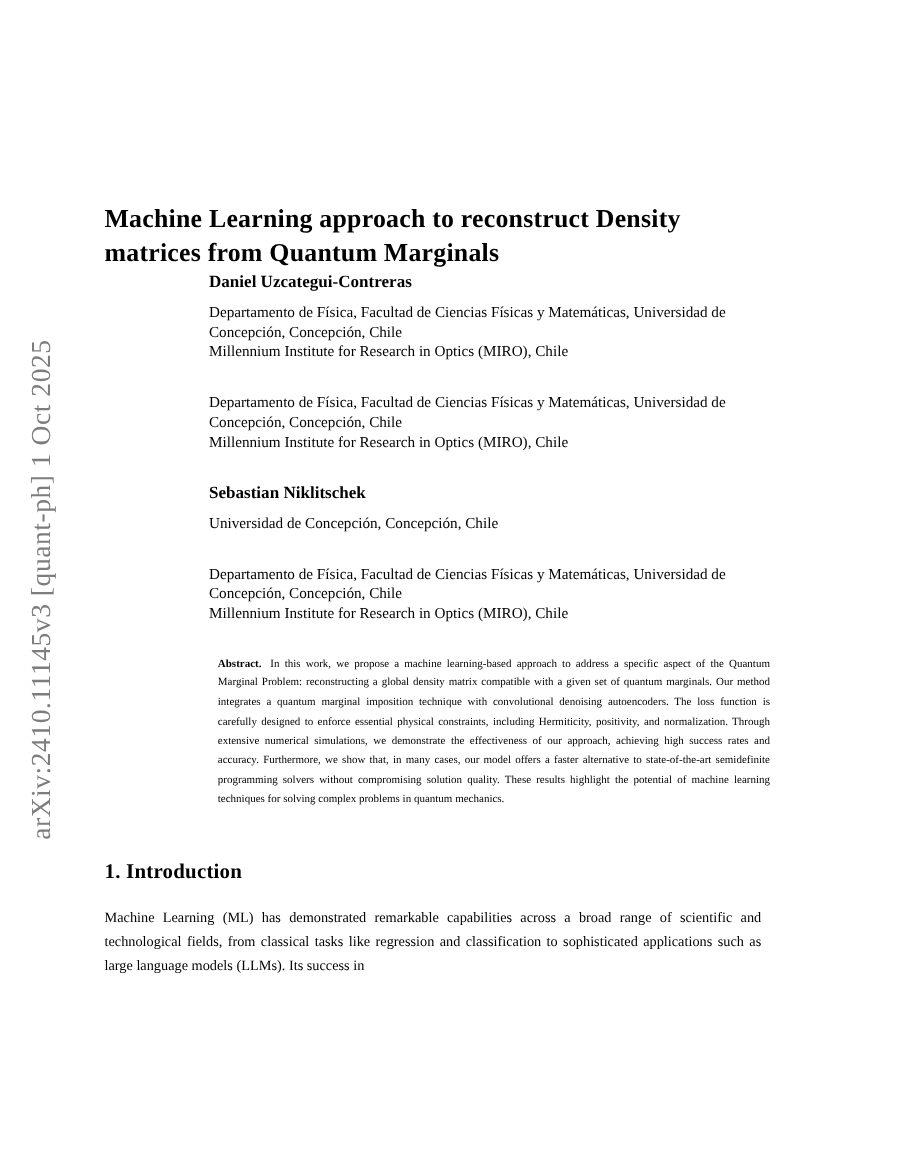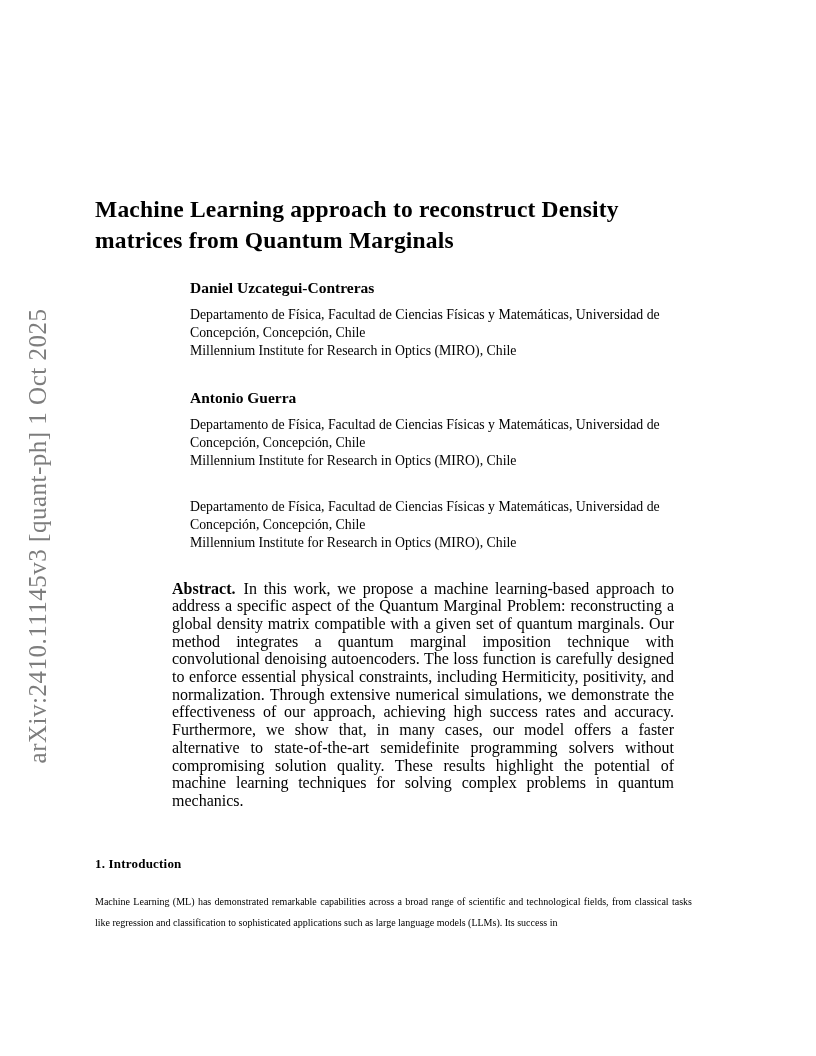--- a/index.html
+++ b/index.html
@@ -21,71 +21,70 @@
     top: 536px;
     transform: translate(-50%, -50%) rotate(-90deg);
     white-space: nowrap;
     font-size: 25px;
     letter-spacing: 0.5px;
     color: #7d7d7d;
   }
   .page-content {
     position: absolute;
     left: 95px;
-    top: 194px;
+    top: 184px;
     width: 597px;
   }
   .paper-title {
     font-size: 23.5px;
     font-weight: bold;
     line-height: 1.33;
     letter-spacing: 0.2px;
   }
   .authors-block {
     margin-left: 95px;
-    margin-top: 21px;
     width: 502px;
   }
   .author {
     margin-bottom: 28px;
   }
   .author-name {
     font-size: 15.5px;
     font-weight: bold;
     line-height: 19px;
     margin-bottom: 9px;
   }
   .contact-line, .affil-line {
     font-size: 13.8px;
     line-height: 18px;
   }
   .mono-email {
     font-family: "DejaVu Sans Mono", monospace;
     font-size: 12.2px;
   }
   .abstract-block {
-    margin-left: 77px;
+    margin-left: 103px;
     width: 502px;
-    font-size: 16px;
+    font-size: 10px;
     line-height: 17.7px;
     text-align: justify;
   }
   .abstract-label {
     font-weight: bold;
     margin-right: 8px;
   }
   .section-heading {
-    font-size: 13px;
+    font-size: 19px;
     font-weight: bold;
     margin-top: 46px;
     letter-spacing: 0.2px;
   }
   .intro-paragraph {
     margin-top: 19px;
-    font-size: 10px;
+    font-size: 13px;
     line-height: 21.8px;
     text-align: justify;
   }
 </style>
 </head>
 <body>
 
 <div class="arxiv-banner">arXiv:2410.11145v3  [quant-ph]  1 Oct 2025</div>
 
 <div class="page-content">
@@ -94,26 +93,27 @@
 
   <div class="authors-block">
 
     <div class="author">
       <div class="author-name">Daniel Uzcategui-Contreras</div>
       <div class="affil-line">Departamento de Física, Facultad de Ciencias Físicas y Matemáticas, Universidad de Concepción, Concepción, Chile</div>
       <div class="affil-line">Millennium Institute for Research in Optics (MIRO), Chile</div>
     </div>
 
     <div class="author">
-      <div class="author-name">Antonio Guerra</div>
       <div class="affil-line">Departamento de Física, Facultad de Ciencias Físicas y Matemáticas, Universidad de Concepción, Concepción, Chile</div>
       <div class="affil-line">Millennium Institute for Research in Optics (MIRO), Chile</div>
     </div>
 
     <div class="author">
+      <div class="author-name">Sebastian Niklitschek</div>
+      <div class="affil-line">Universidad de Concepción, Concepción, Chile</div>
     </div>
 
     <div class="author">
       <div class="affil-line">Departamento de Física, Facultad de Ciencias Físicas y Matemáticas, Universidad de Concepción, Concepción, Chile</div>
       <div class="affil-line">Millennium Institute for Research in Optics (MIRO), Chile</div>
     </div>
 
   </div>
 
   <div class="abstract-block">

